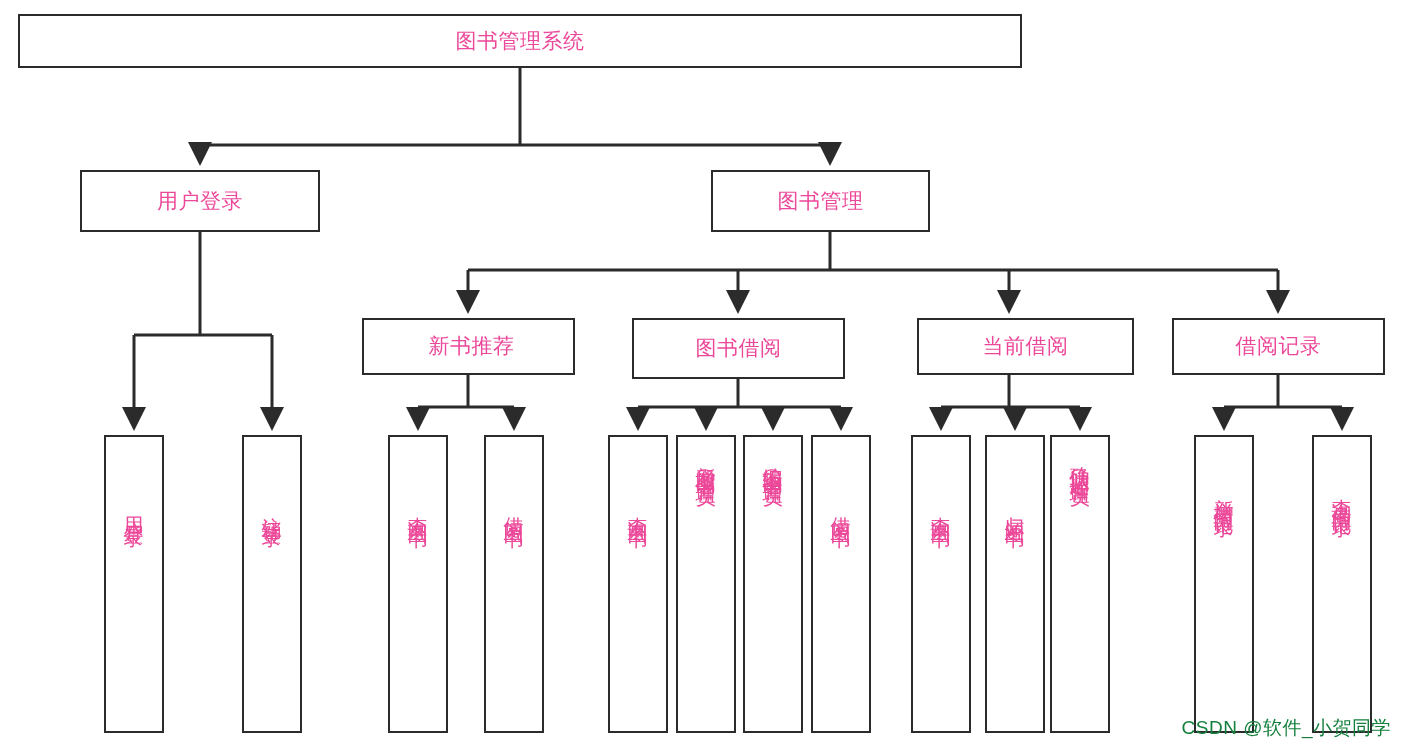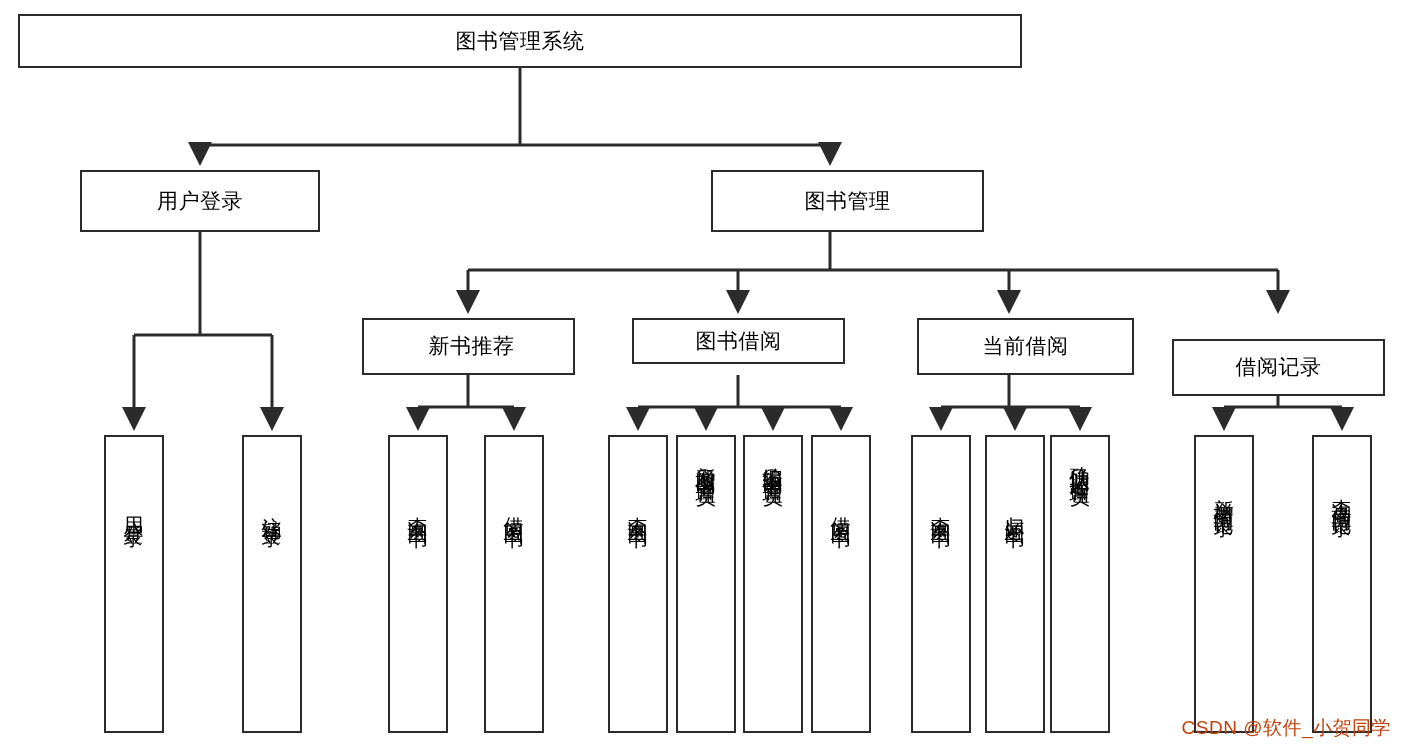--- a/index.html
+++ b/index.html
@@ -27,21 +27,21 @@
   .node {
     position: absolute;
     box-sizing: border-box;
     background: #ffffff;
     border: 2px solid #2b2b2b;
     display: flex;
     align-items: center;
     justify-content: center;
   }
   .node .label {
-    color: #000000;
+    color: #ec4899;
     line-height: 1.15;
     letter-spacing: 0.5px;
     white-space: nowrap;
   }
   .node.horizontal .label {
     font-size: 21px;
   }
   .node.root .label {
     font-size: 21px;
   }
@@ -69,21 +69,21 @@
     padding-top: 8px;
   }
   .node.vertical.center2 .label {
     padding-top: 40px;
   }
   #watermark {
     position: absolute;
     right: 14px;
     bottom: 6px;
     font-size: 19px;
-    color: #c2410c;
+    color: #15803d;
     white-space: nowrap;
     letter-spacing: 0.5px;
     pointer-events: none;
   }
 </style>
 </head>
 <body>
 
 <div id="canvas">
 
@@ -149,34 +149,34 @@
     </g>
   </svg>
 
   <div class="node root horizontal" style="left:18px; top:14px; width:1004px; height:54px;">
     <span class="label">图书管理系统</span>
   </div>
 
   <div class="node horizontal" style="left:80px; top:170px; width:240px; height:62px;">
     <span class="label">用户登录</span>
   </div>
-  <div class="node horizontal" style="left:711px; top:170px; width:273px; height:62px;">
+  <div class="node horizontal" style="left:711px; top:170px; width:219px; height:62px;">
     <span class="label">图书管理</span>
   </div>
 
   <div class="node horizontal" style="left:362px; top:318px; width:213px; height:57px;padding-left:6px;">
     <span class="label">新书推荐</span>
   </div>
-  <div class="node horizontal" style="left:632px; top:318px; width:213px; height:46px;">
+  <div class="node horizontal" style="left:632px; top:318px; width:213px; height:61px;">
     <span class="label">图书借阅</span>
   </div>
   <div class="node horizontal" style="left:901px; top:318px; width:217px; height:57px;margin-left:16px;">
     <span class="label">当前借阅</span>
   </div>
-  <div class="node horizontal" style="left:1172px; top:318px; width:213px; height:57px;margin-top:21px;">
+  <div class="node horizontal" style="left:1172px; top:318px; width:213px; height:57px;">
     <span class="label">借阅记录</span>
   </div>
 
   <div class="node vertical mid" style="left:104px; top:435px; width:60px; height:298px;">
     <span class="label">用户登录</span>
   </div>
   <div class="node vertical mid" style="left:242px; top:435px; width:60px; height:298px;">
     <span class="label">注销登录</span>
   </div>
 

